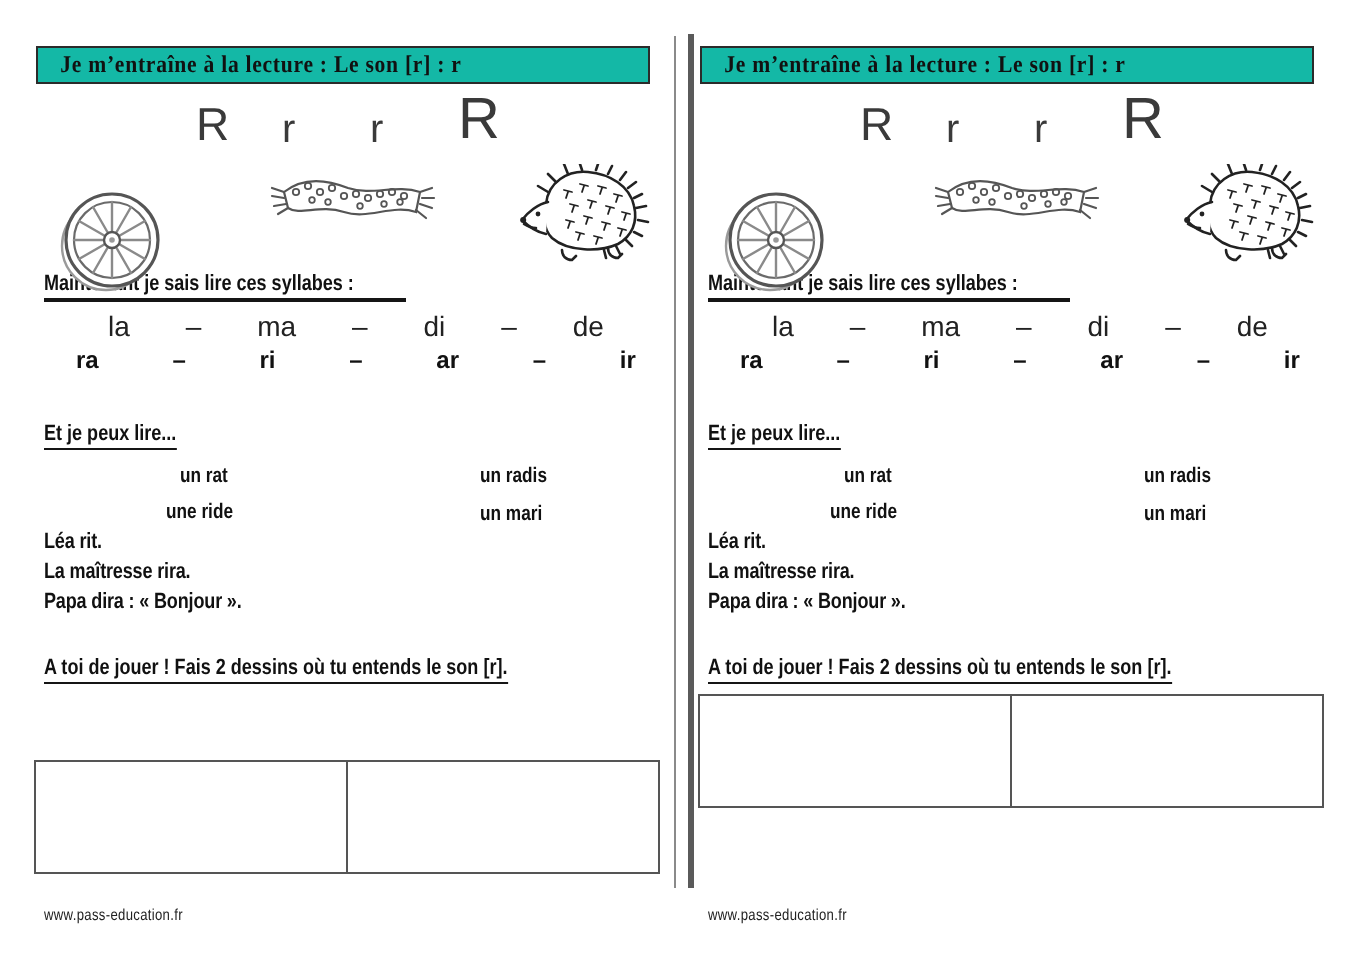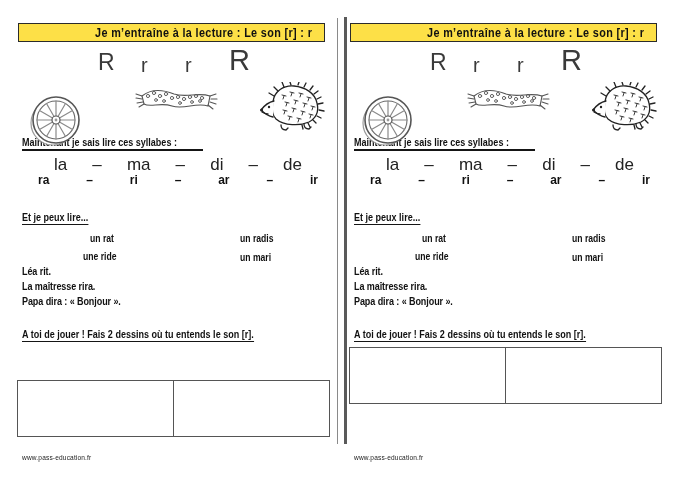--- a/index.html
+++ b/index.html
@@ -4,41 +4,41 @@
 <style>
   html,body{margin:0;padding:0;background:#ffffff;}
   #screen{position:relative;width:680px;height:480px;background:#fff;overflow:hidden;
           font-family:"Liberation Sans",sans-serif;color:#111;}
   .col{position:absolute;top:0;width:330px;height:480px;}
   .col-left{left:14px;}
   .col-right{left:346px;}
   .col > *{position:absolute;}
 
   .header-box{top:23px;left:4px;width:305px;height:17px;border:1.6px solid #2b2b2b;
-              display:flex;align-items:center;justify-content:flex-end;background:#fde047;}
+              display:flex;align-items:center;justify-content:flex-start;background:#14b8a6;font-family:Liberation Serif, serif;}
   .header-title{font-size:12px;font-weight:700;letter-spacing:.4px;transform:scaleX(.9);
                 white-space:nowrap;}
 
   .letter{color:#3a3a3a;font-weight:400;line-height:1;}
   .letter-1{left:84px;top:51px;font-size:23px;}
   .letter-2{left:127px;top:55px;font-size:20px;}
   .letter-3{left:171px;top:55px;font-size:20px;}
   .letter-4{left:215px;top:46px;font-size:29px;}
 
   .wheel-image{left:15px;top:93px;z-index:2;}
   .scarf-image{left:120px;top:84px;}
   .hedgehog-image{left:245px;top:82px;}
 
   .narrow{transform:scaleX(.82);transform-origin:0 50%;white-space:nowrap;}
 
   .syllables-heading{left:8px;top:136px;font-size:11px;font-weight:700;z-index:1;}
   .u-bar{left:8px;top:149px;width:181px;height:1.6px;background:#151515;z-index:3;}
 
   .syl-row{display:flex;justify-content:space-between;line-height:1;}
-  .syl-row1{top:156px;left:40px;width:248px;font-size:17px;font-weight:400;color:#222;}
+  .syl-row1{top:156px;left:40px;width:248px;font-size:14px;font-weight:400;color:#222;}
   .syl-row2{top:174px;left:24px;width:280px;font-size:12px;font-weight:700;}
 
   .underlined{border-bottom:1.6px solid #151515;padding-bottom:1px;}
   .read-heading{left:8px;top:211px;font-size:11px;font-weight:700;}
 
   .word{font-size:10.5px;font-weight:700;}
   .word-0{left:76px;top:232px;}
   .word-1{left:226px;top:232px;}
   .word-2{left:69px;top:250px;}
   .word-3{left:226px;top:251px;}

